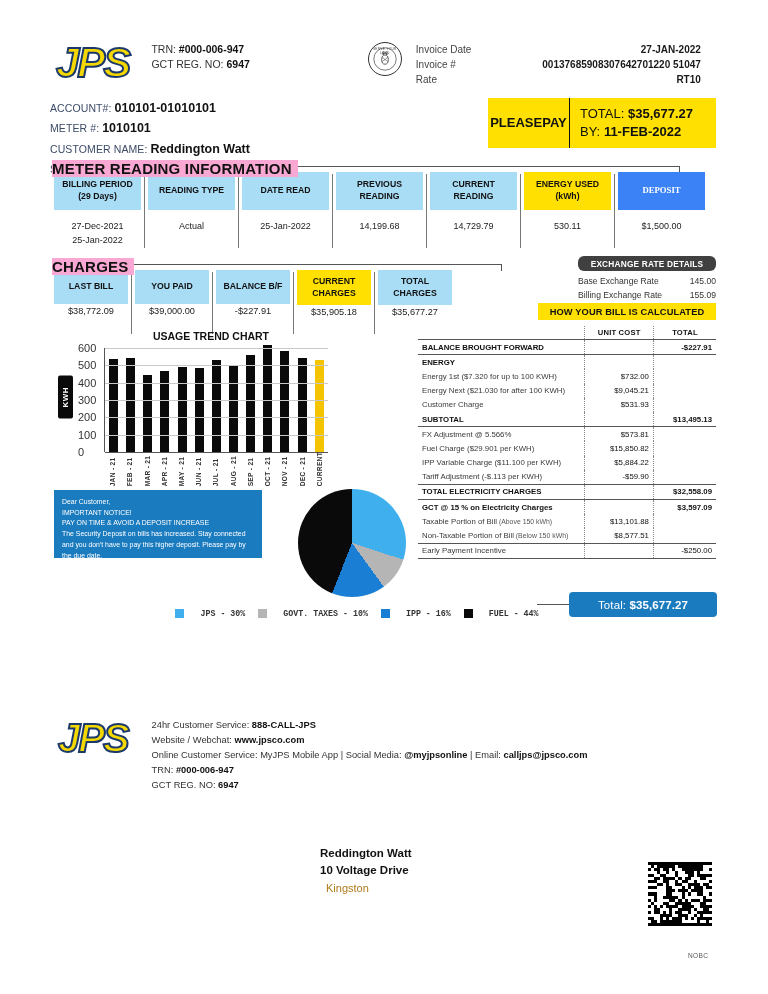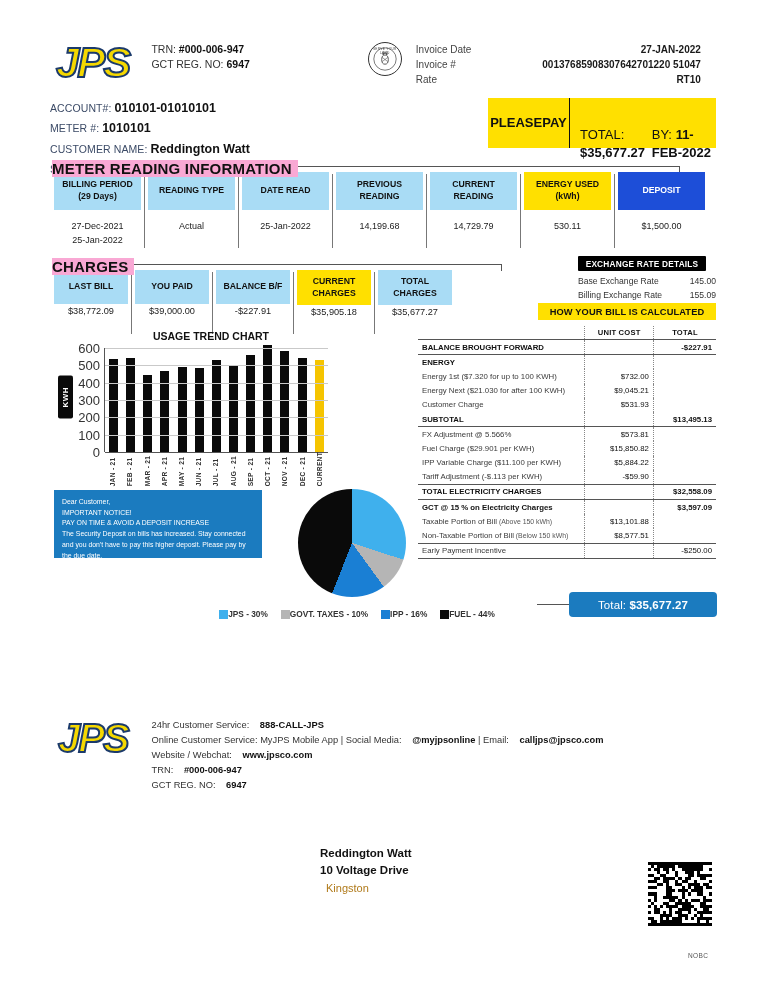--- a/index.html
+++ b/index.html
@@ -60,23 +60,23 @@
     width: 228px; height: 50px;
     background: #FFE000; display: flex; align-items: stretch;
   }
   .paybox .l {
     width: 82px; display: flex; flex-direction: row;
     align-items: center; justify-content: center;
     font-weight: bold; font-size: 13px; color: #111; line-height:1.25;
     border-right: 1.5px solid #111;
   }
   .paybox .r {
-    flex: 1; display: flex; flex-direction: row;
+    flex: 1; display: flex; flex-direction: column;
     justify-content: center; padding-left: 10px;
-    font-size: 13px; color: #111; line-height: 1.4; margin-top: 28px;
+    font-size: 13px; color: #111; line-height: 1.4;
   }
   .paybox .r b { font-weight: bold; }
 
   
   .sec-title {
     position: absolute; font-size: 15px; font-weight: bold;
     color: #111; letter-spacing: .2px; background:#f9a8d4;
     padding-right:6px; z-index:2;
   }
   .sec-rule { position: absolute; border-top: 1px solid #555; }
@@ -85,45 +85,45 @@
 
   
   .meter { position: absolute; left: 54px; top: 172px; display: flex; gap: 3px; }
   .mcell { width: 87px; }
   .mhead {
     background: #A9DCF5; text-align: center; font-weight: bold;
     font-size: 8.7px; color: #111; padding: 7px 2px; line-height: 1.35;
     min-height: 38px; display:flex; align-items:center; justify-content:center;
   }
   .mhead.yellow { background: #FFE000; }
-  .mhead.black { background: #1d4ed8; color: #fff; }
+  .mhead.black { background: #3b82f6; color: #fff; font-family: Liberation Serif, serif; }
   .mval {
     text-align: center; font-size: 9px; color: #222; padding-top: 9px;
     line-height: 1.6;
   }
   .mdiv { width: 1px; background: #777; margin-top: 2px; height: 74px; }
 
   
   .charges { position: absolute; left: 54px; top: 270px; display: flex; gap: 3px; }
   .ccell { width: 74px; }
   .chead {
     background: #A9DCF5; text-align: center; font-weight: bold;
     font-size: 8.7px; color: #111; padding: 6px 2px; line-height: 1.35;
     min-height: 34px; display:flex; align-items:center; justify-content:center;
   }
   .chead.yellow { background: #FFE000; }
   .cval { text-align: center; font-size: 9.2px; color: #222; padding-top: 2px; }
   .cdiv { width: 1px; background: #777; margin-top: 2px; height: 62px; }
 
   
   .fx-title {
-    position: absolute; left: 578px; top: 256px; width: 128px; height: 15px;
-    background: #000000; color: #fff; font-size: 8.3px; font-weight: bold;
+    position: absolute; left: 578px; top: 256px; width: 138px; height: 15px;
+    background: #404040; color: #fff; font-size: 8.3px; font-weight: bold;
     display: flex; align-items: center; justify-content: center; letter-spacing:.2px;
-    border-radius: 1px;
+    border-radius: 6px;
   }
   .fx-rows { position: absolute; left: 578px; top: 274px; width: 138px; font-size: 8.6px; color: #333; }
   .fx-rows .r { display: flex; justify-content: space-between; line-height: 1.65; }
 
   .calc-banner {
     position: absolute; left: 538px; top: 303px; width: 178px; height: 17px;
     background: #FFE000; color: #111; font-weight: bold; font-size: 9.3px;
     display: flex; align-items: center; justify-content: center; letter-spacing:.1px;
   }
 
@@ -152,22 +152,22 @@
   }
   .kwh-badge {
     position: absolute; left: 58px; top: 376px;
     background: #0a0a0a; color: #fff; font-size: 8px; font-weight: bold;
     padding: 11px 3px; border-radius: 2px; letter-spacing: .5px;
     writing-mode: vertical-rl; transform: rotate(180deg);
   }
   .chart-wrap { position: absolute; left: 78px; top: 348px; width: 250px; height: 130px; }
   .yaxis { position: absolute; left: 0; top: 0; width: 22px; height: 104px; }
   .ytick {
-    position: absolute; right: 0; font-size: 13px; color: #333;
-    transform: translateY(-50%); text-align: right; width: 22px;
+    position: absolute; right: 0; font-size: 11px; color: #333;
+    transform: translateY(-50%); width: 22px;
   }
   .plot {
     position: absolute; left: 26px; top: 0; right: 0; height: 104px;
     border-left: 1px solid #555;
   }
   .gridline { position: absolute; left: 0; right: 0; border-top: 1px solid #c9c9c9; }
   .gridline.base { border-top: 1px solid #555; }
   .bars {
     position: absolute; left: 0; right: 0; bottom: 0; height: 104px;
     display: flex; align-items: flex-end; justify-content: space-around;
@@ -193,40 +193,40 @@
   
   .pie {
     position: absolute; left: 298px; top: 489px; width: 108px; height: 108px;
     border-radius: 50%;
   }
   .legend {
     position: absolute; left: 192px; top: 609px; width: 330px;
     display: flex; align-items: center; justify-content: center; gap: 13px;
     font-size: 8.3px; color: #333; font-weight: bold;
   }
-  .legend .item { display: flex; align-items: center; gap: 0; white-space: nowrap; }
+  .legend .item { display: flex; align-items: center; gap: 16px; white-space: nowrap; font-family: Liberation Mono, monospace; }
   .legend .sw { width: 9px; height: 9px; display: inline-block; }
 
   
   .total-pill {
     position: absolute; left: 569px; top: 592px; width: 148px; height: 25px;
     background: #1B7BBF; color: #fff; border-radius: 4px;
     display: flex; align-items: center; justify-content: center;
     font-size: 11.5px; letter-spacing: .1px;
   }
   .total-pill b { font-weight: bold; }
   .pill-lead {
     position: absolute; left: 537px; top: 604px; width: 34px;
     border-top: 1px solid #555;
   }
 
   
   .footer { position: absolute; left: 58px; top: 718px; display: flex; align-items: flex-start; }
   .footer .txt { margin-left: 24px; font-size: 9.3px; line-height: 1.62; color: #333; }
-  .footer .txt b { color: #111; margin-left: 8px; }
+  .footer .txt b { color: #111; }
 
   
   .address { position: absolute; left: 320px; top: 845px; font-size: 11px; line-height: 1.5; }
   .address .n { font-weight: bold; color: #111; font-size: 11.5px; }
   .address .city { color: #b07a1a; padding-left: 6px; }
 
   
   .qr { position: absolute; left: 648px; top: 862px; width: 64px; height: 64px; }
   .nobc {
     position: absolute; left: 688px; top: 952px;
@@ -579,30 +579,30 @@
   <div class="pill-lead"></div>
   <div class="total-pill">
     <span>Total:</span>&nbsp;<b>$35,677.27</b>
   </div>
 
   <div class="footer">
     <div class="jps-logo small">JPS</div>
     <div class="txt">
       <div><span>24hr Customer Service:</span>
         <b>888-CALL-JPS</b></div>
+      <div><span>Website / Webchat:</span>
+        <b>www.jpsco.com</b></div>
       <div>
         <span>Online Customer Service:</span>
         <span>MyJPS Mobile App</span> |
         <span>Social Media:</span>
         <b>@myjpsonline</b> |
         <span>Email:</span>
         <b>calljps@jpsco.com</b>
       </div>
-      <div><span>Website / Webchat:</span>
-        <b>www.jpsco.com</b></div>
       <div><span>TRN:</span>
         <b>#000-006-947</b></div>
       <div><span>GCT REG. NO:</span>
         <b>6947</b></div>
     </div>
   </div>
 
   <div class="address">
     <div class="n">Reddington Watt</div>
     <div class="n">10 Voltage Drive</div>

